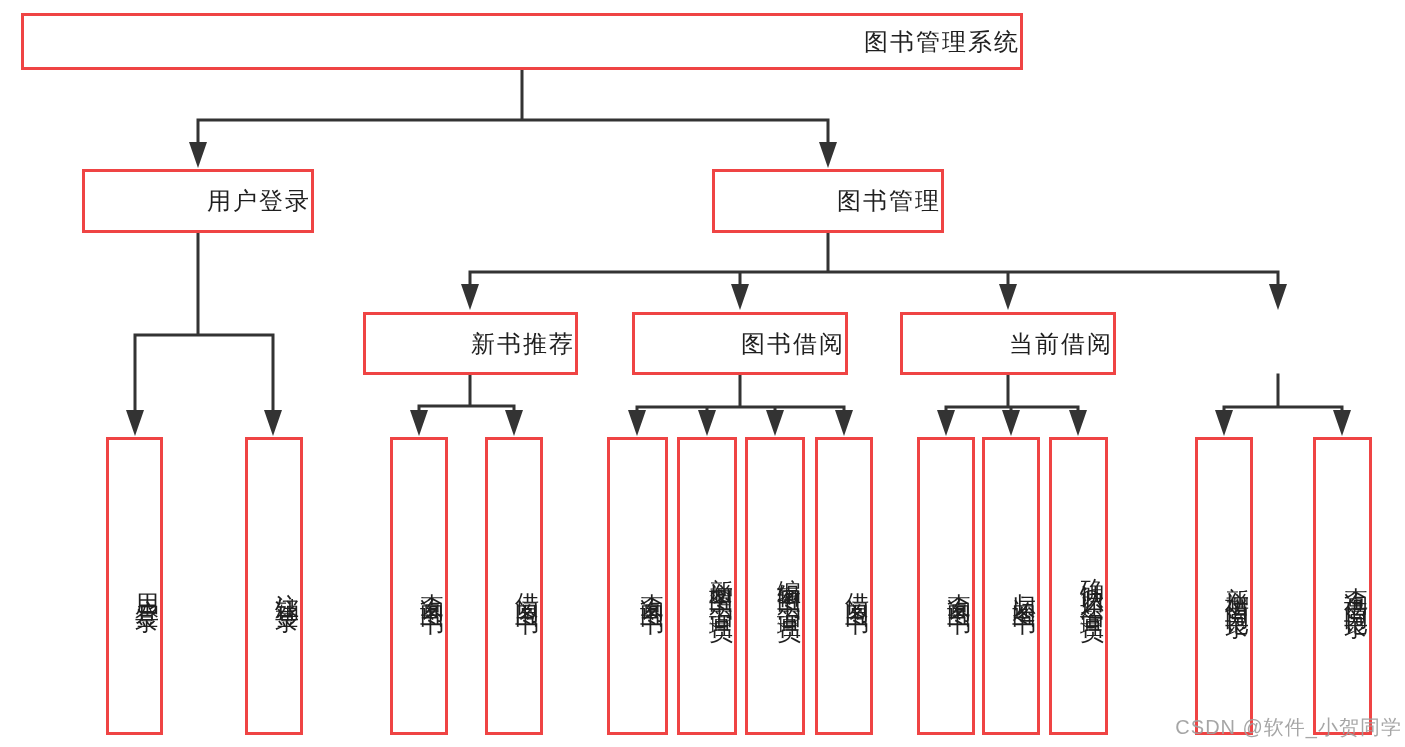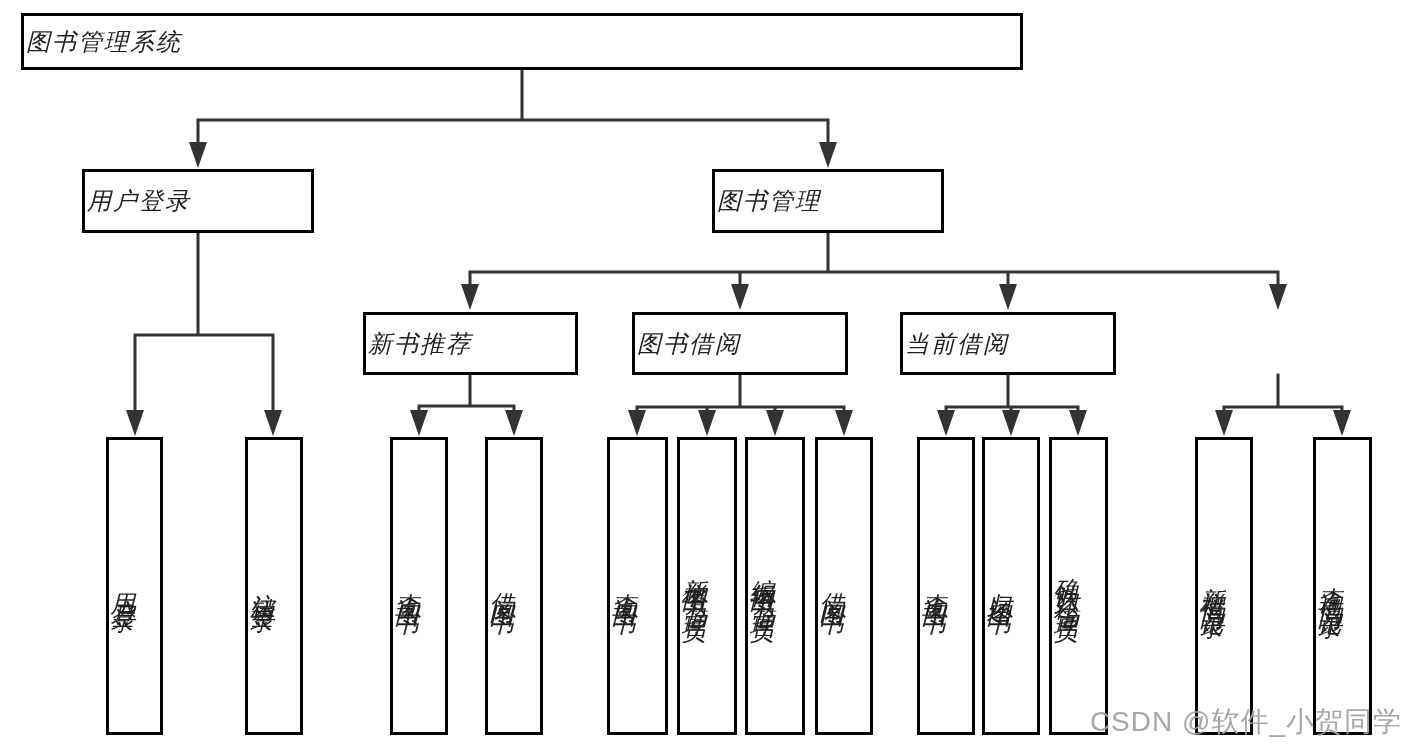--- a/index.html
+++ b/index.html
@@ -1,36 +1,35 @@
 <!DOCTYPE html>
 <html><head>
 <meta charset="utf-8">
 <style>
   html,body{margin:0;padding:0;background:#ffffff;}
   #diagram{
     position:relative;width:1405px;height:747px;background:#ffffff;
     font-family:"Liberation Sans",sans-serif;color:#1f1f1f;overflow:hidden;
   }
   .box{
-    position:absolute;box-sizing:border-box;border:3px solid #000000;
-    background:#ffffff;display:flex;align-items:center;justify-content:flex-start;
+    position:absolute;box-sizing:border-box;border:3px solid #ef4444;
+    background:#ffffff;display:flex;align-items:center;justify-content:flex-end;
     z-index:2;
-    font-style:italic;
   }
   .h .lbl{font-size:24px;letter-spacing:2px;white-space:nowrap;padding-left:2px;}
   .v .lbl{
     writing-mode:vertical-rl;text-orientation:mixed;
     font-size:24px;letter-spacing:6px;line-height:1.1;white-space:nowrap;
   }
   #connectors{position:absolute;left:0;top:0;z-index:1;pointer-events:none;}
   #connectors path{stroke:#333333;stroke-width:3;fill:none;stroke-linecap:square;}
   #connectors polygon{fill:#333333;stroke:none;}
   #watermark{
     position:absolute;right:3px;bottom:6px;z-index:5;
-    font-size:28px;letter-spacing:1px;color:rgba(158,158,158,0.92);
+    font-size:20px;letter-spacing:1px;color:rgba(158,158,158,0.92);
     white-space:nowrap;
   }
 </style>
 </head>
 <body>
 
 <div id="diagram">
 
   <svg id="connectors" width="1405" height="747" viewBox="0 0 1405 747">
     <g>

